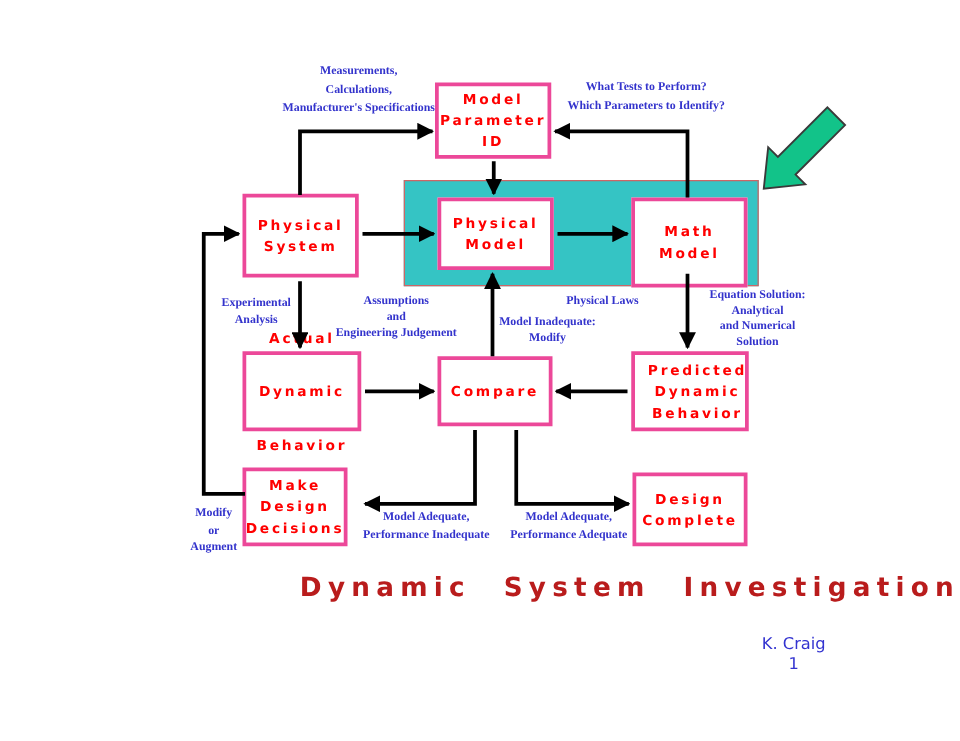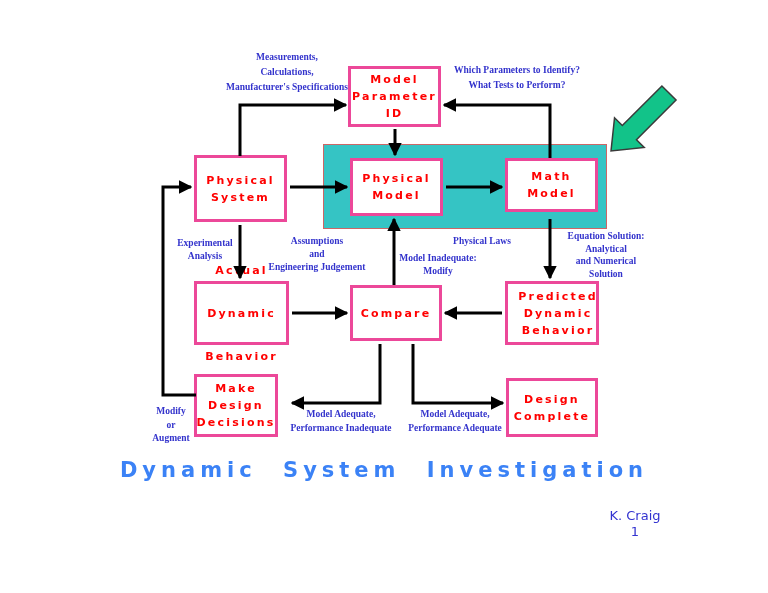--- a/index.html
+++ b/index.html
@@ -8,21 +8,21 @@
   .box{position:absolute;background:#ffffff;border:3px solid #ec4899;display:flex;flex-direction:column;
        align-items:center;justify-content:center;color:#ff0000;font-weight:bold;font-size:11px;
        letter-spacing:2.2px;line-height:17px;text-align:center;z-index:3;box-sizing:border-box;}
   .box span{display:block;white-space:nowrap;}
   .blabel{position:absolute;font-family:"Liberation Serif","DejaVu Serif",serif;font-weight:bold;
           font-size:9.5px;color:#3333cc;text-align:center;line-height:13px;z-index:4;}
   .blabel span{display:block;white-space:nowrap;}
   .highlight{position:absolute;left:323px;top:144px;width:282px;height:83px;background:#35c4c4;
              border:1px solid #cc6666;z-index:1;}
   .wires{position:absolute;left:0;top:0;width:768px;height:593px;z-index:5;pointer-events:none;}
-  .title{position:absolute;left:0;top:458px;width:768px;text-align:center;color:#3b82f6;
+  .title{position:absolute;left:0;top:458px;width:768px;text-align:right;color:#b91c1c;
          font-weight:bold;font-size:21px;letter-spacing:5px;word-spacing:14px;z-index:4;white-space:nowrap;}
   .footer{position:absolute;color:#3333d0;font-size:13px;text-align:center;line-height:16px;z-index:4;}
   .footer span{display:block;white-space:nowrap;}
   .footer-left{left:60px;top:508px;width:280px;}
   .footer-right{left:560px;top:508px;width:150px;}
 </style>
 </head>
 <body>
 
 <div class="canvas">
@@ -64,21 +64,21 @@
   <div class="box" style="left:194px;top:155px;width:93px;height:67px;">
     <span>Physical</span>
     <span>System</span>
   </div>
 
   <div class="box" style="left:350px;top:158px;width:93px;height:58px;">
     <span>Physical</span>
     <span>Model</span>
   </div>
 
-  <div class="box" style="left:505px;top:158px;width:93px;height:54px;">
+  <div class="box" style="left:505px;top:158px;width:93px;height:72px;">
     <span>Math</span>
     <span>Model</span>
   </div>
 
   <div class="box" style="left:194px;top:281px;width:95px;height:64px;gap:26px;">
     <span>Actual</span>
     <span>Dynamic</span>
     <span>Behavior</span>
   </div>
 
@@ -103,22 +103,22 @@
     <span>Complete</span>
   </div>
 
   <div class="blabel" style="left:207px;top:50px;width:160px;line-height:15px;">
     <span>Measurements,</span>
     <span>Calculations,</span>
     <span>Manufacturer's Specifications</span>
   </div>
 
   <div class="blabel" style="left:442px;top:63px;width:150px;line-height:15px;">
+    <span>What Tests to Perform?</span>
     <span>Which Parameters to Identify?</span>
-    <span>What Tests to Perform?</span>
   </div>
 
   <div class="blabel" style="left:165px;top:237px;width:80px;">
     <span>Experimental</span>
     <span>Analysis</span>
   </div>
 
   <div class="blabel" style="left:257px;top:235px;width:120px;">
     <span>Assumptions</span>
     <span>and</span>

